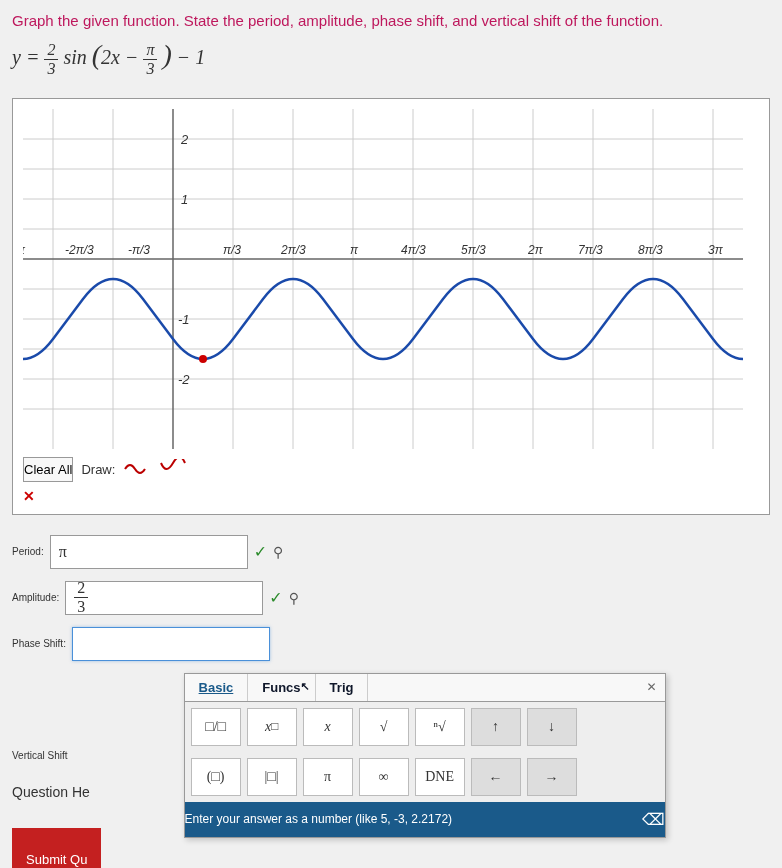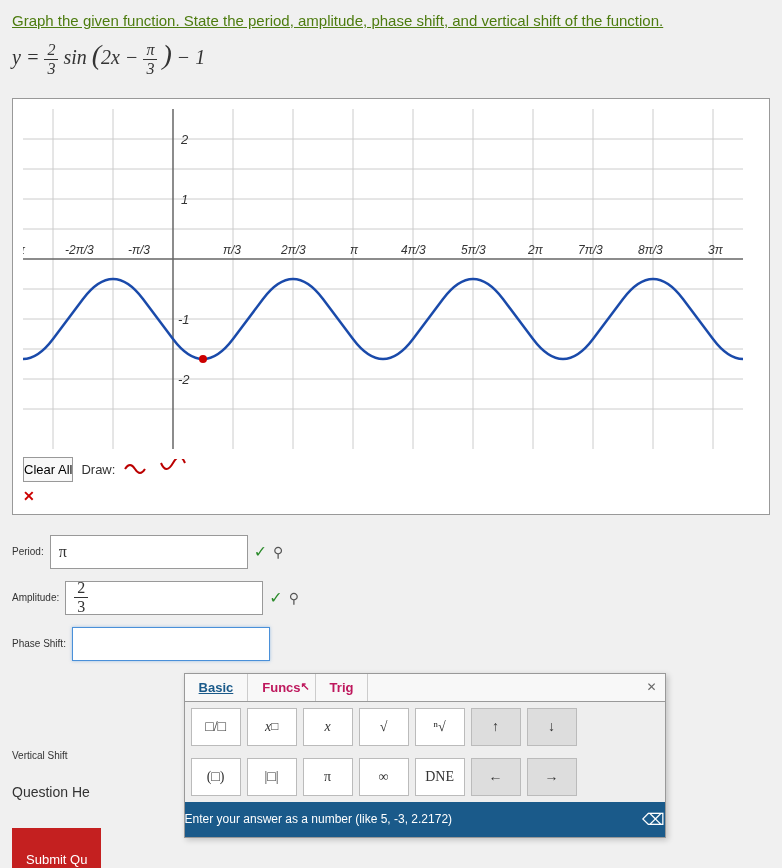--- a/index.html
+++ b/index.html
@@ -7,23 +7,22 @@
     padding: 12px;
     font-family: Arial, sans-serif;
     font-size: 14px;
     color: #333;
     background: #f0f0f0;
     width: 782px;
     box-sizing: border-box;
   }
   .instruction {
     font-size: 15px;
-    color: #4d7c0f;
+    color: #be185d;
     margin-bottom: 0;
-    text-decoration: underline;
   }
   .equation {
     font-family: 'Times New Roman', serif;
     font-size: 20px;
     margin: 10px 0 20px 0;
     font-style: italic;
   }
   .frac {
     display: inline-block;
     vertical-align: middle;
@@ -106,21 +105,21 @@
   .keypad-tabs {
     display: flex;
     border-bottom: 1px solid #999;
     background: #f8f8f8;
     position: relative;
   }
   .keypad-tab {
     padding: 6px 14px;
     font-size: 13px;
     font-weight: bold;
-    color: #be185d;
+    color: #0f172a;
     cursor: pointer;
     border-right: 1px solid #ccc;
   }
   .keypad-tab.active {
     color: #1a5a8a;
     text-decoration: underline;
   }
   .keypad-close {
     position: absolute;
     right: 8px;

